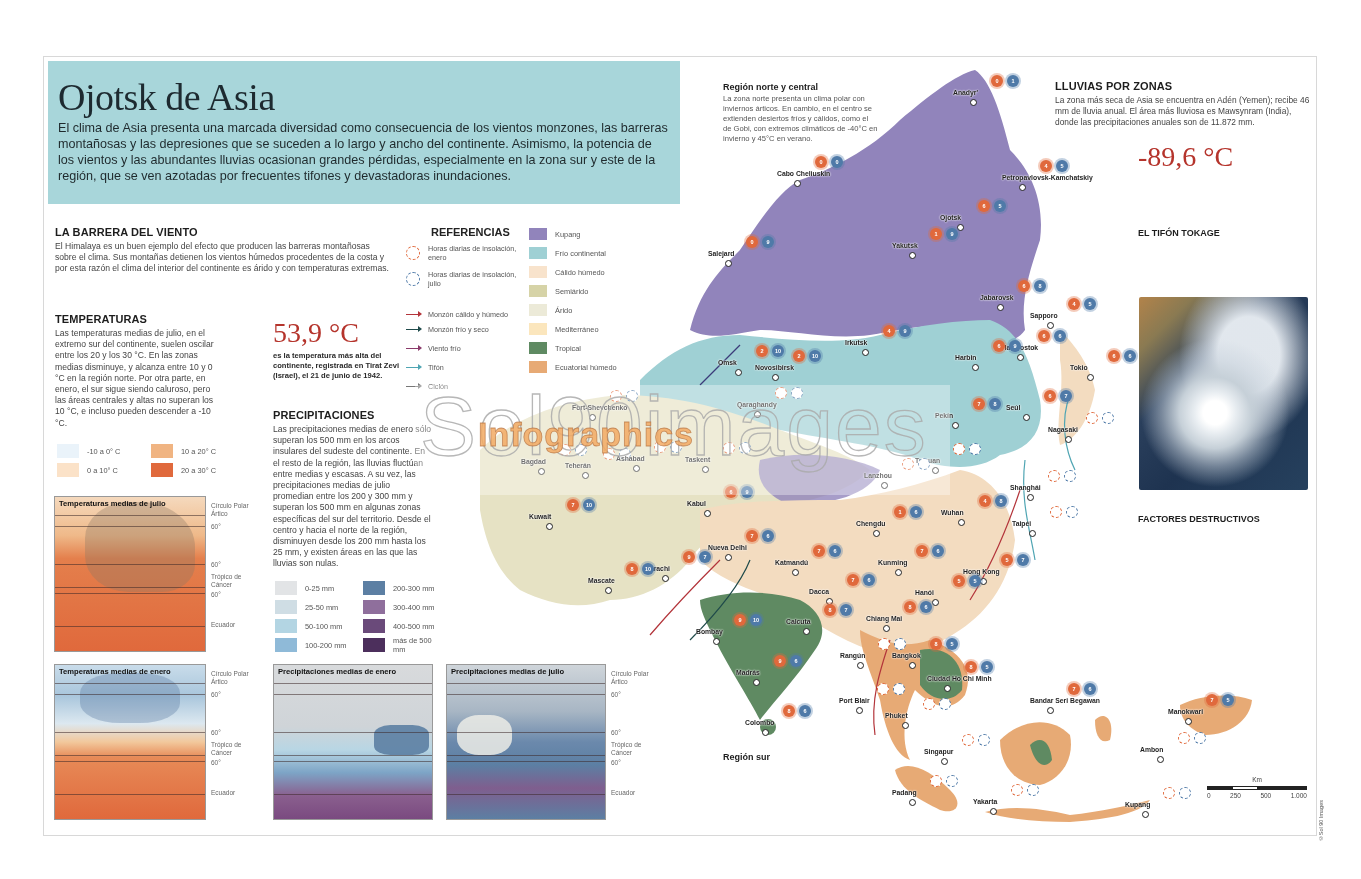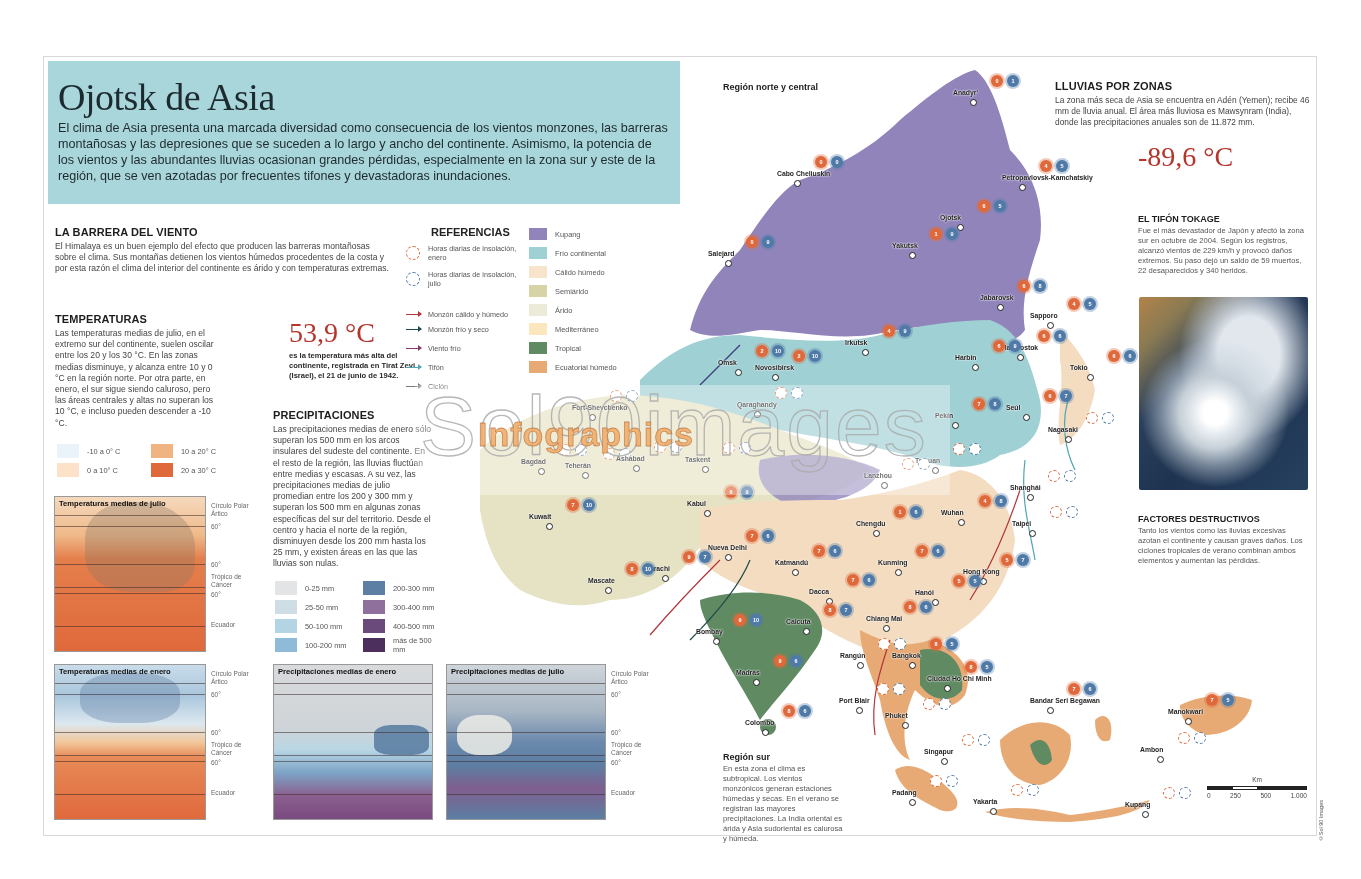--- a/index.html
+++ b/index.html
@@ -126,21 +126,21 @@
   <div class="lat" style="top:96px"></div>
   <div class="lat" style="top:129px"></div>
 </div>
 <div class="latlab" style="left:211px; top:670px; width:50px;">Círculo Polar Ártico</div>
 <div class="latlab" style="left:211px; top:691px;">60°</div>
 <div class="latlab" style="left:211px; top:729px;">60°</div>
 <div class="latlab" style="left:211px; top:741px; width:40px;">Trópico de Cáncer</div>
 <div class="latlab" style="left:211px; top:759px;">60°</div>
 <div class="latlab" style="left:211px; top:789px;">Ecuador</div>
 
-<div class="abs" style="left:289px; top:318px; width:130px;">
+<div class="abs" style="left:273px; top:318px; width:130px;">
   <div class="bigtemp">53,9 °C</div>
   <div class="bigcap">es la temperatura más alta del continente, registrada en Tirat Zevi (Israel), el 21 de junio de 1942.</div>
 </div>
 
 <div class="abs" style="left:273px; top:409px; width:160px;">
   <h3 class="sec">PRECIPITACIONES</h3>
   <p class="body">Las precipitaciones medias de enero sólo superan los 500 mm en los arcos insulares del sudeste del continente. En el resto de la región, las lluvias fluctúan entre medias y escasas. A su vez, las precipitaciones medias de julio promedian entre los 200 y 300 mm y superan los 500 mm en algunas zonas específicas del sur del territorio. Desde el centro y hacia el norte de la región, disminuyen desde los 200 mm hasta los 25 mm, y existen áreas en las que las lluvias son nulas.</p>
 </div>
 
 <div class="abs" style="left:275px; top:580px; width:170px; display:grid; grid-template-columns: 1fr 1fr; column-gap:6px;">
@@ -530,46 +530,44 @@
       <span class="swlab">Tropical</span>
     </div>
   <div class="swatch-row" style="margin-top:1px">
       <span class="sw" style="background:#e7aa75; width:18px; height:12px"></span>
       <span class="swlab">Ecuatorial húmedo</span>
     </div>
 </div>
 
 <div class="abs" style="left:723px; top:82px; width:155px;">
   <h4 class="sub">Región norte y central</h4>
+  <p class="small">La zona norte presenta un clima polar con inviernos árticos. En cambio, en el centro se extienden desiertos fríos y cálidos, como el de Gobi, con extremos climáticos de -40°C en invierno y 45°C en verano.</p>
 </div>
 
 <div class="abs" style="left:723px; top:752px; width:120px;">
   <h4 class="sub">Región sur</h4>
-  <p class="small">En esta zona el clima es subtropical. Los vientos monzónicos generan estaciones húmedas y secas. En el verano se registran las mayores precipitaciones. La India oriental es árida y Asia sudoriental es calurosa y húmeda.</p>
 </div>
 
 <div class="abs" style="left:1055px; top:80px; width:255px;">
   <h3 class="sec">LLUVIAS POR ZONAS</h3>
   <p class="body" style="font-size:8.4px">La zona más seca de Asia se encuentra en Adén (Yemen); recibe 46 mm de lluvia anual. El área más lluviosa es Mawsynram (India), donde las precipitaciones anuales son de 11.872 mm.</p>
 </div>
 
 <div class="abs" style="left:1138px; top:142px; width:165px;">
   <div class="bigtemp">-89,6 °C</div>
 </div>
 
-<div class="abs" style="left:1138px; top:214px; width:172px;">
+<div class="abs" style="left:1138px; top:228px; width:172px;">
   <h4 class="sub">EL TIFÓN TOKAGE</h4>
-  <p class="small">Fue el más devastador de Japón y afectó la zona sur en octubre de 2004. Según los registros, alcanzó vientos de 229 km/h y provocó daños extremos. Su paso dejó un saldo de 59 muertos, 22 desaparecidos y 340 heridos.</p>
 </div>
 
 <div class="photo"></div>
 
 <div class="abs" style="left:1138px; top:514px; width:172px;">
   <h4 class="sub">FACTORES DESTRUCTIVOS</h4>
-  <p class="small">Tanto los vientos como las lluvias excesivas azotan el continente y causan graves daños. Los ciclones tropicales de verano combinan ambos elementos y aumentan las pérdidas.</p>
 </div>
 
 <div class="scale">
   <div style="text-align:center; font-size:6.5px; color:#444;">Km</div>
   <div class="bar">
       <span style="background:#222"></span>
       <span style="background:#fff"></span>
       <span style="background:#222"></span>
       <span style="background:#222"></span>
     </div>

